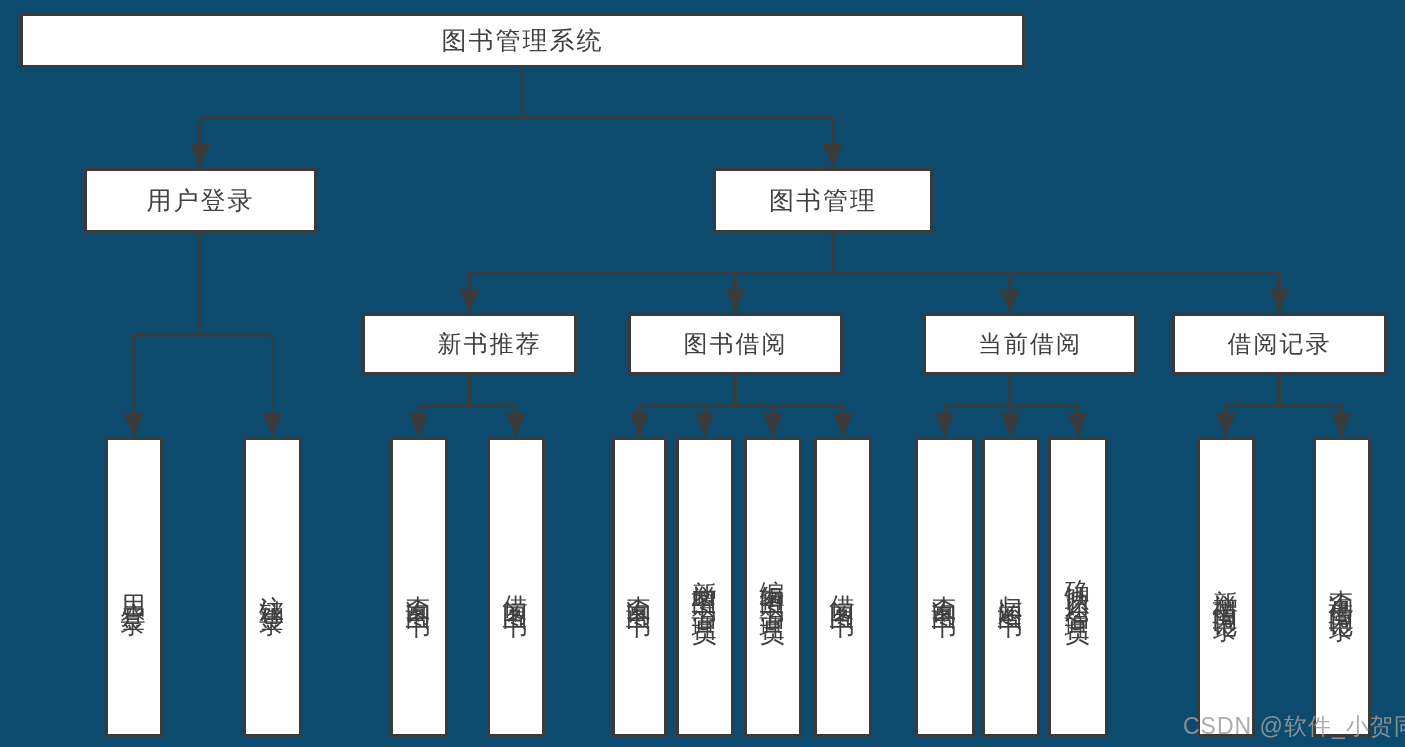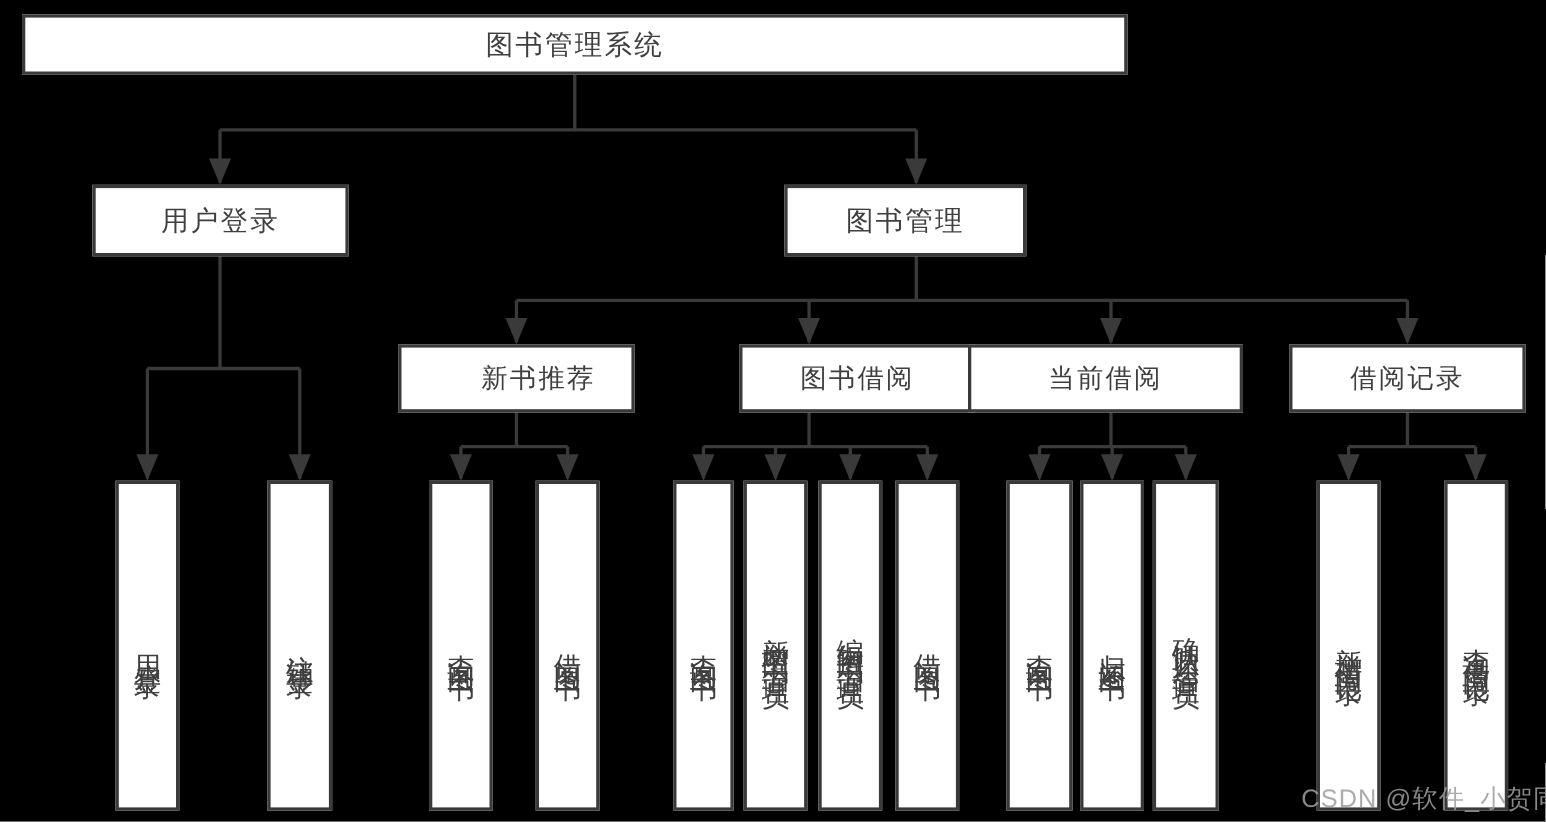--- a/index.html
+++ b/index.html
@@ -1,20 +1,20 @@
 <!DOCTYPE html>
 <html><head>
 <meta charset="utf-8">
 <style>
   html, body { margin: 0; padding: 0; background: #ffffff; }
   .stage {
     position: relative;
     width: 1405px;
     height: 747px;
-    background: #000000;
+    background: #0c4a6e;
     font-family: "Liberation Sans", "DejaVu Sans", sans-serif;
     overflow: hidden;
   }
   svg.connectors {
     position: absolute;
     left: 0; top: 0;
     width: 1405px; height: 747px;
     pointer-events: none;
   }
   .node {
@@ -100,22 +100,22 @@
       <path d="M1341.5 406 V435" marker-end="url(#arrow)"></path>
     </g>
   </svg>
 
   <div class="node root hbox">图书管理系统</div>
 
   <div class="node l2 hbox" style="left:84px; width:233px;">用户登录</div>
   <div class="node l2 hbox" style="left:713px; width:220px;">图书管理</div>
 
   <div class="node l3 hbox" style="left:362px; width:215px;padding-left:40px;">新书推荐</div>
-  <div class="node l3 hbox" style="left:628px; width:215px;margin-left:44px;">图书借阅</div>
-  <div class="node l3 hbox" style="left:880px; width:250px;">当前借阅</div>
+  <div class="node l3 hbox" style="left:628px; width:215px;">图书借阅</div>
+  <div class="node l3 hbox" style="left:923px; width:214px;">当前借阅</div>
   <div class="node l3 hbox" style="left:1172px; width:215px;">借阅记录</div>
 
   <div class="node leaf" style="left:105px; width:58px;">
     <span>用户登录</span>
   </div>
   <div class="node leaf" style="left:243px; width:59px;">
     <span>注销登录</span>
   </div>
 
   <div class="node leaf" style="left:390px; width:58px;">

